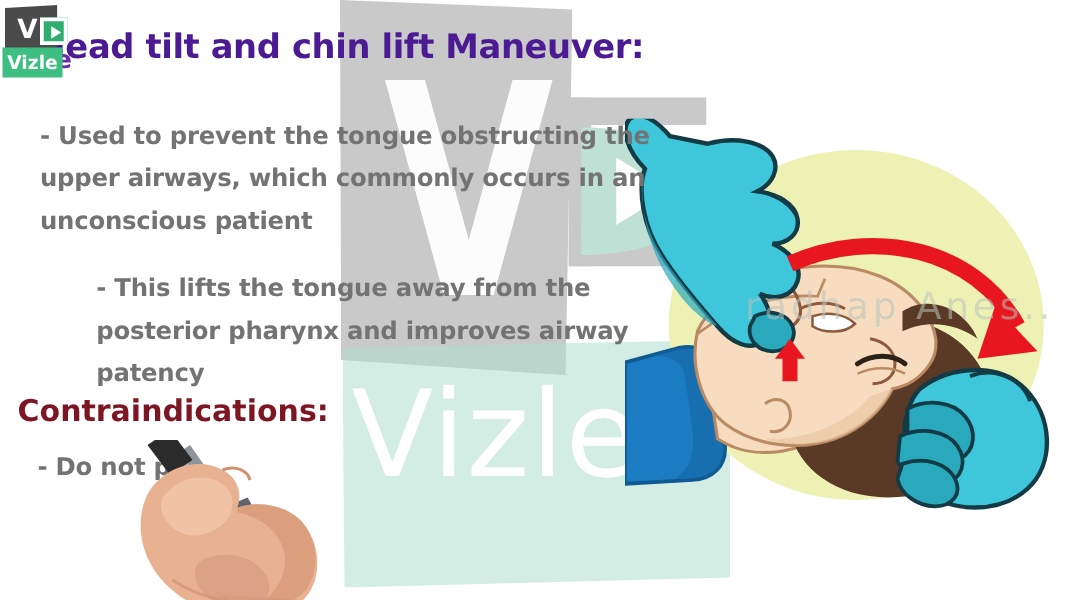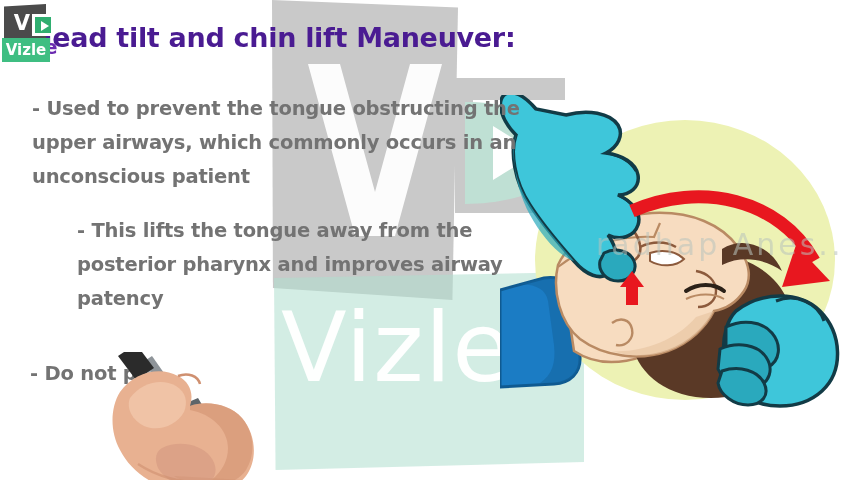--- a/index.html
+++ b/index.html
@@ -333,20 +333,21 @@
 
       <text x="96" y="160" font-family="DejaVu Sans, sans-serif" font-size="30" fill="#b9c4bd" opacity="0.55" letter-spacing="3">radhap Anes..</text>
     </svg>
   </div>
 
   <div class="slide-title">Head tilt and chin lift Maneuver:</div>
 
   <div class="bullet" id="bullet-1">-  Used to prevent the tongue obstructing the upper airways, which commonly occurs in an unconscious patient</div>
   <div class="bullet" id="bullet-2">-  This lifts the tongue away from the posterior pharynx and improves airway patency</div>
 
+  <div class="section-heading">Contraindications:</div>
   <div class="bullet" id="bullet-3">-  Do not per</div>
 
   <div class="hand">
     <svg viewBox="0 0 230 130" width="230" height="130">
 
       <g>
         <path d="M56 16 L74 4 L150 112 L128 126 Z" fill="#8e9499"></path>
         <path d="M56 16 L66 9 L140 119 L128 126 Z" fill="#aeb4b9"></path>
         <path d="M40 4 L58 -8 L76 16 L58 28 Z" fill="#2b2b2b"></path>
         <path d="M92 58 L120 46 L126 56 L98 68 Z" fill="#5e6469"></path>

